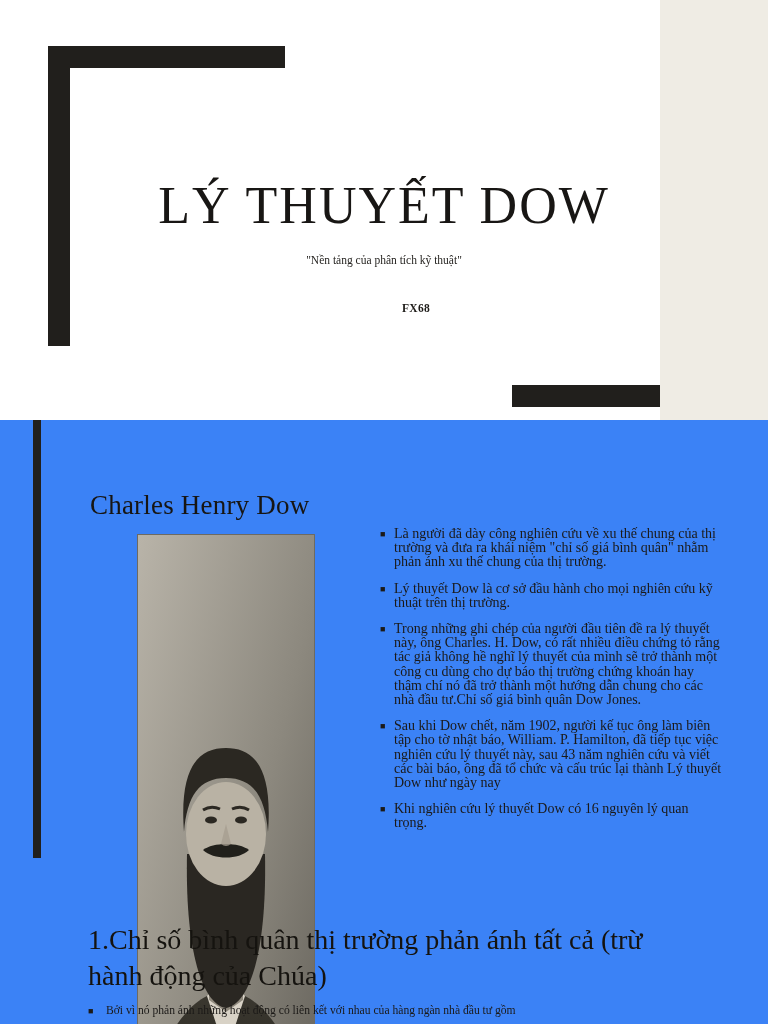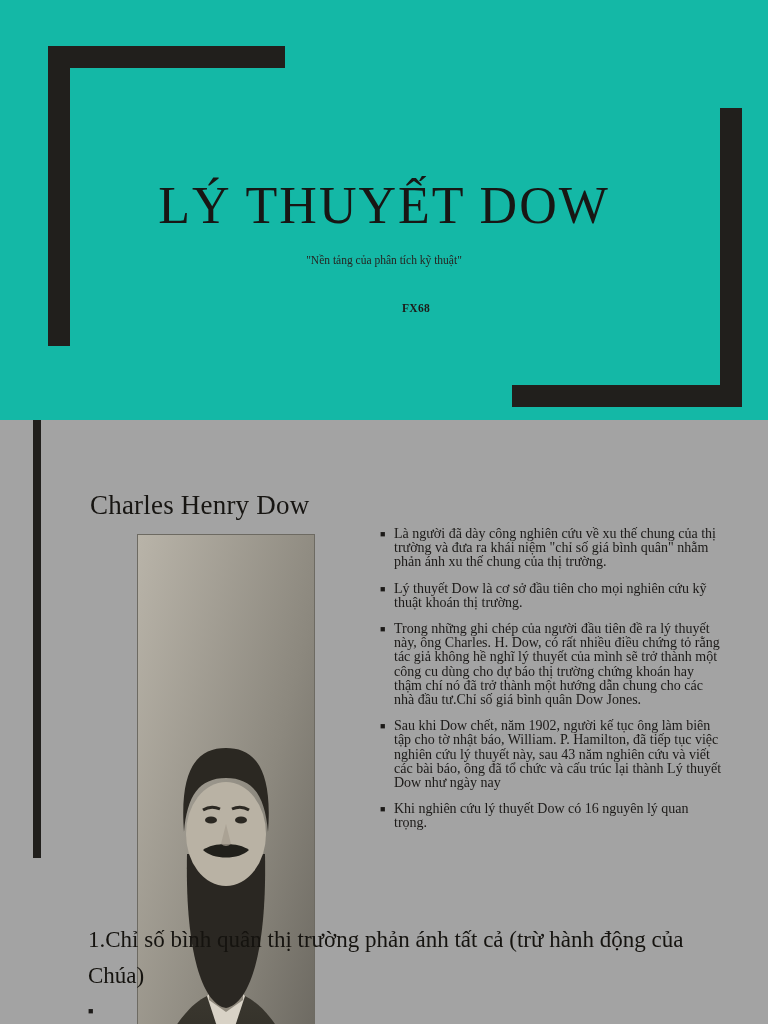--- a/index.html
+++ b/index.html
@@ -12,23 +12,23 @@
     background: #efece4;
     font-family: "Liberation Serif", serif;
     color: #1c1c1a;
     overflow: hidden;
     position: relative;
   }
 
   
   .slide-title {
     position: relative;
-    width: 768px;
+    width: 660px;
     height: 420px;
-    background: #14b8a6;
+    background: #ffffff;
     overflow: hidden;
   }
   .corner-tl {
     position: absolute;
     left: 48px;
     top: 46px;
     width: 215px;
     height: 278px;
     border-left: 22px solid #211f1c;
     border-top: 22px solid #211f1c;
@@ -74,21 +74,21 @@
     color: #1d1b18;
     letter-spacing: 0.3px;
     padding-left: 32px;
   }
 
   
   .slide-two {
     position: relative;
     width: 768px;
     height: 604px;
-    background: #a3a3a3;
+    background: #3b82f6;
     overflow: hidden;
   }
   .left-bar {
     position: absolute;
     left: 33px;
     top: 0px;
     width: 8px;
     height: 438px;
     background: #211f1c;
   }
@@ -132,21 +132,21 @@
     line-height: 14.2px;
     color: #1b1917;
     text-align: left;
   }
 
   .heading-three {
     position: absolute;
     left: 88px;
     top: 478px;
     width: 600px;
-    font-size: 23px;
+    font-size: 28px;
     line-height: 36px;
     font-weight: normal;
     color: #15130f;
     margin-top: 24px;
   }
   .bottom-bullet {
     position: absolute;
     left: 88px;
     top: 584px;
     width: 640px;
@@ -216,34 +216,35 @@
     <rect x="0" y="0" width="178" height="692" fill="none" stroke="#6d6a62" stroke-width="2"></rect>
   </svg>
 
   <div class="bullets">
     <div class="bullet">
       <span class="bullet-marker">■</span>
       <span class="bullet-text">Là người đã dày công nghiên cứu về xu thế chung của thị trường và đưa ra khái niệm "chỉ số giá bình quân" nhằm phản ánh xu thế chung của thị trường.</span>
     </div>
     <div class="bullet">
       <span class="bullet-marker">■</span>
-      <span class="bullet-text">Lý thuyết Dow là cơ sở đầu tiên cho mọi nghiên cứu kỹ thuật khoán thị trường.</span>
+      <span class="bullet-text">Lý thuyết Dow là cơ sở đầu hành cho mọi nghiên cứu kỹ thuật trên thị trường.</span>
     </div>
     <div class="bullet">
       <span class="bullet-marker">■</span>
       <span class="bullet-text">Trong những ghi chép của người đầu tiên đề ra lý thuyết này, ông Charles. H. Dow, có rất nhiều điều chứng tỏ rằng tác giả không hề nghĩ lý thuyết của mình sẽ trở thành một công cu dùng cho dự báo thị trường chứng khoán hay thậm chí nó đã trở thành một hướng dẫn chung cho các nhà đầu tư.Chỉ số giá bình quân Dow Jones.</span>
     </div>
     <div class="bullet">
       <span class="bullet-marker">■</span>
       <span class="bullet-text">Sau khi Dow chết, năm 1902, người kế tục ông làm biên tập cho tờ nhật báo, William. P. Hamilton, đã tiếp tục việc nghiên cứu lý thuyết này, sau 43 năm nghiên cứu và viết các bài báo, ông đã tổ chức và cấu trúc lại thành Lý thuyết Dow như ngày nay</span>
     </div>
     <div class="bullet">
       <span class="bullet-marker">■</span>
       <span class="bullet-text">Khi nghiên cứu lý thuyết Dow có 16 nguyên lý quan trọng.</span>
     </div>
   </div>
 
   <h2 class="heading-three">1.Chỉ số bình quân thị trường phản ánh tất cả (trừ hành động của Chúa)</h2>
 
   <div class="bottom-bullet">
     <span class="bullet-marker">■</span>
+    <span class="bullet-text">Bởi vì nó phản ánh những hoạt động có liên kết với nhau của hàng ngàn nhà đầu tư gồm</span>
   </div>
 </div>
 
 </body></html>

